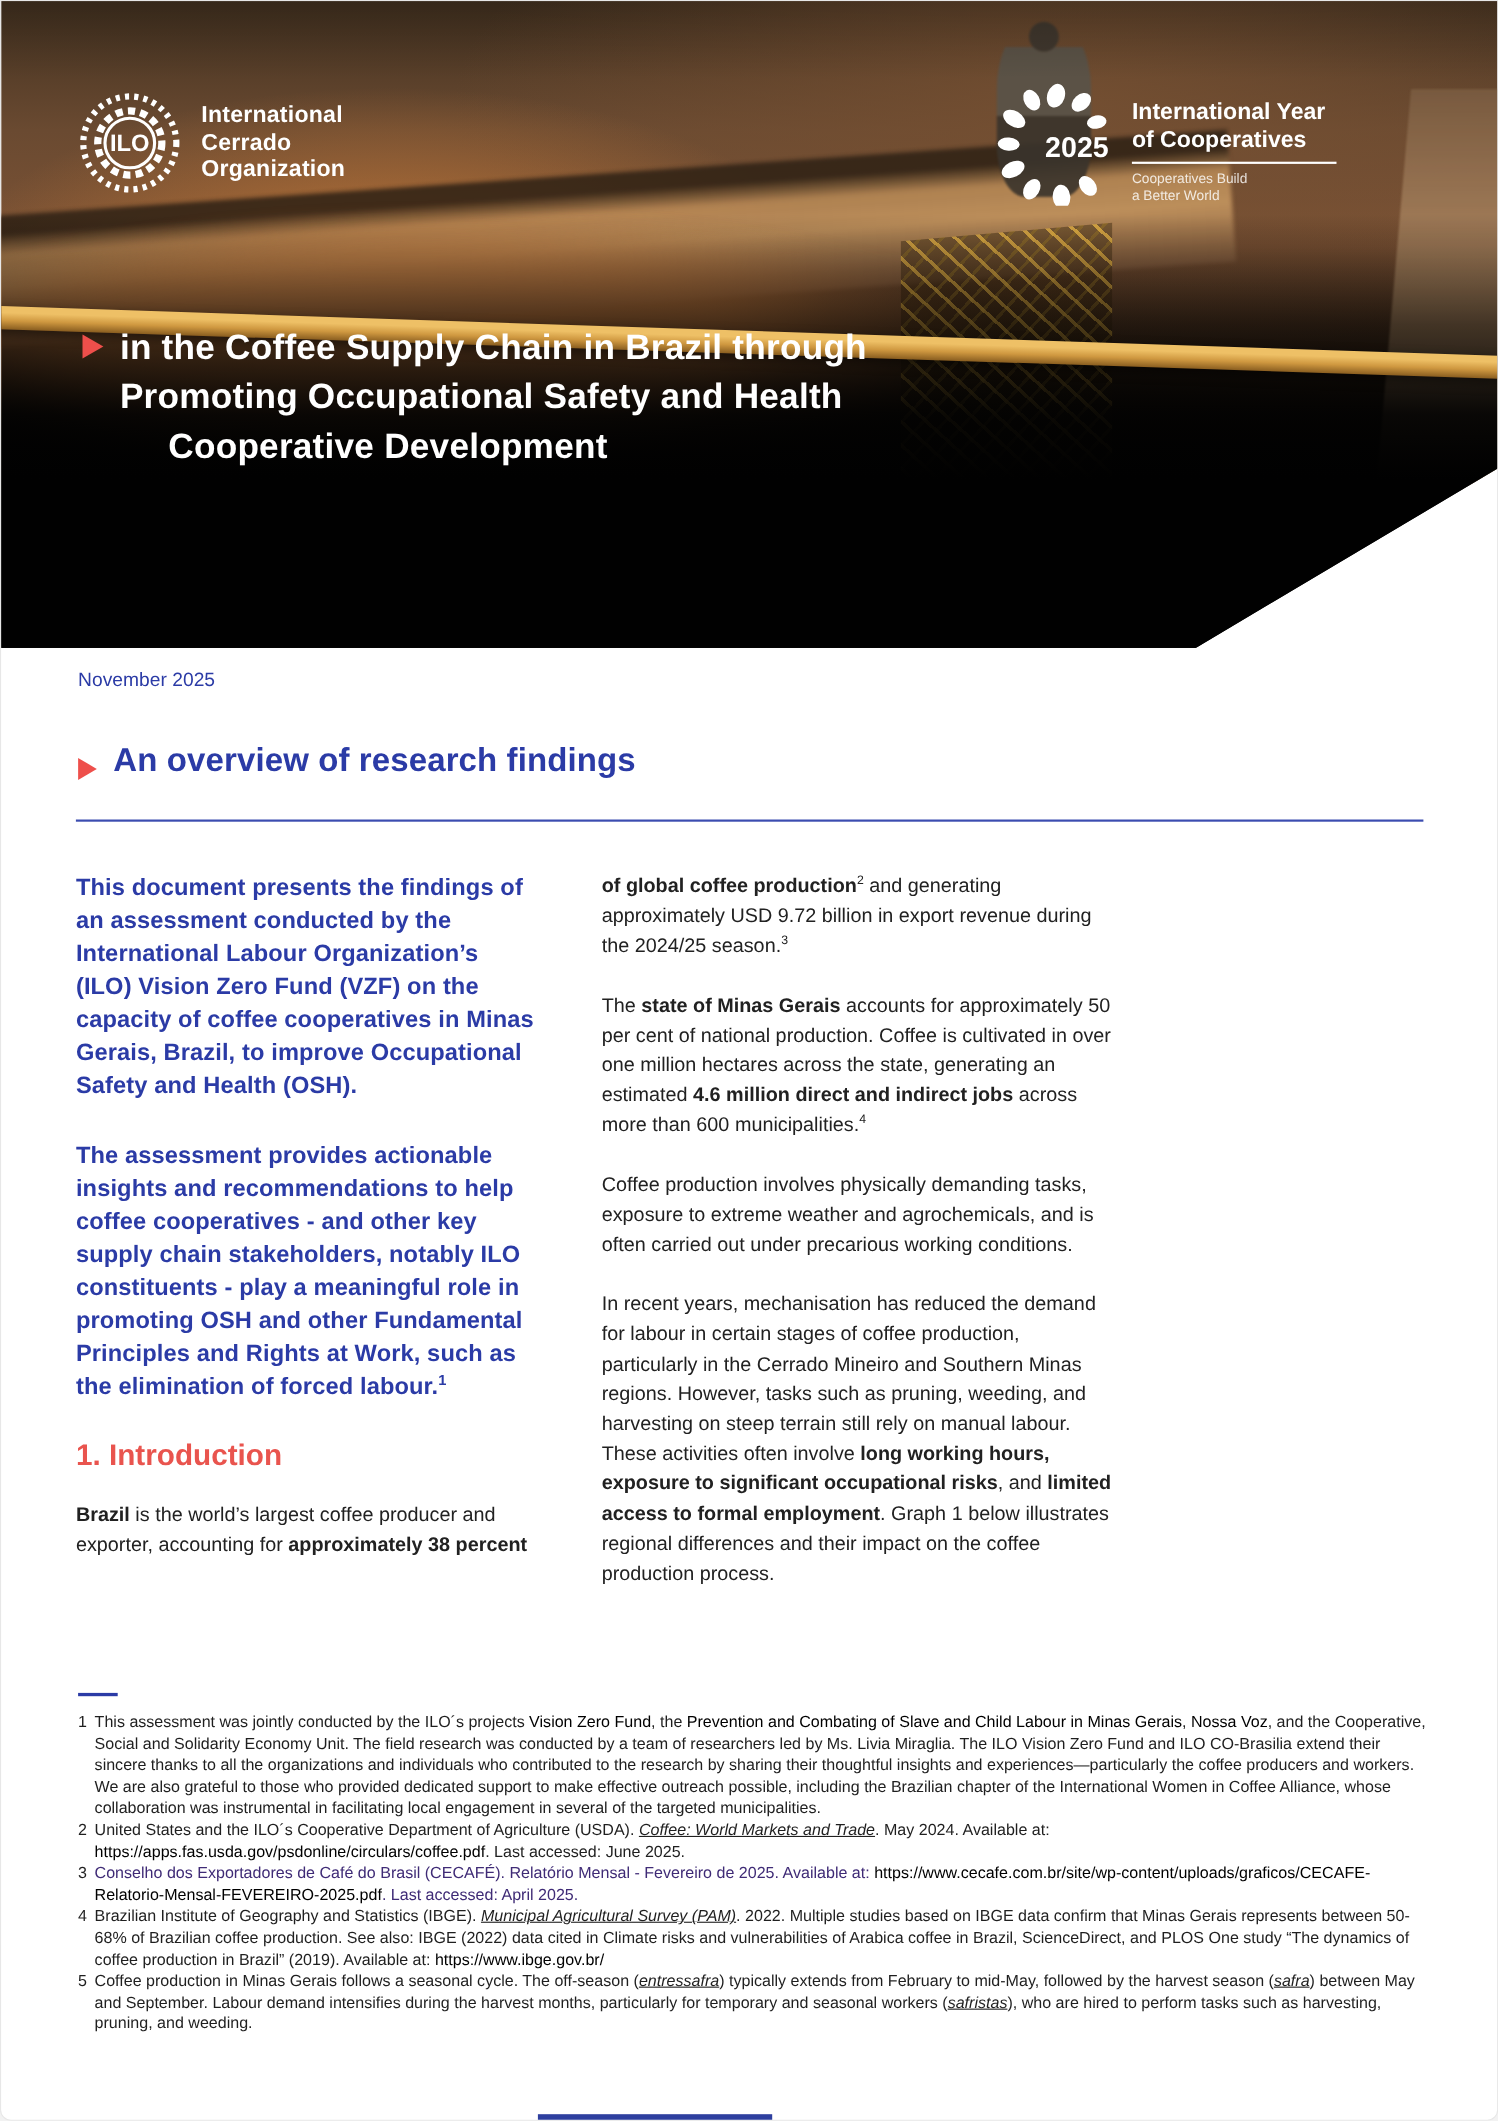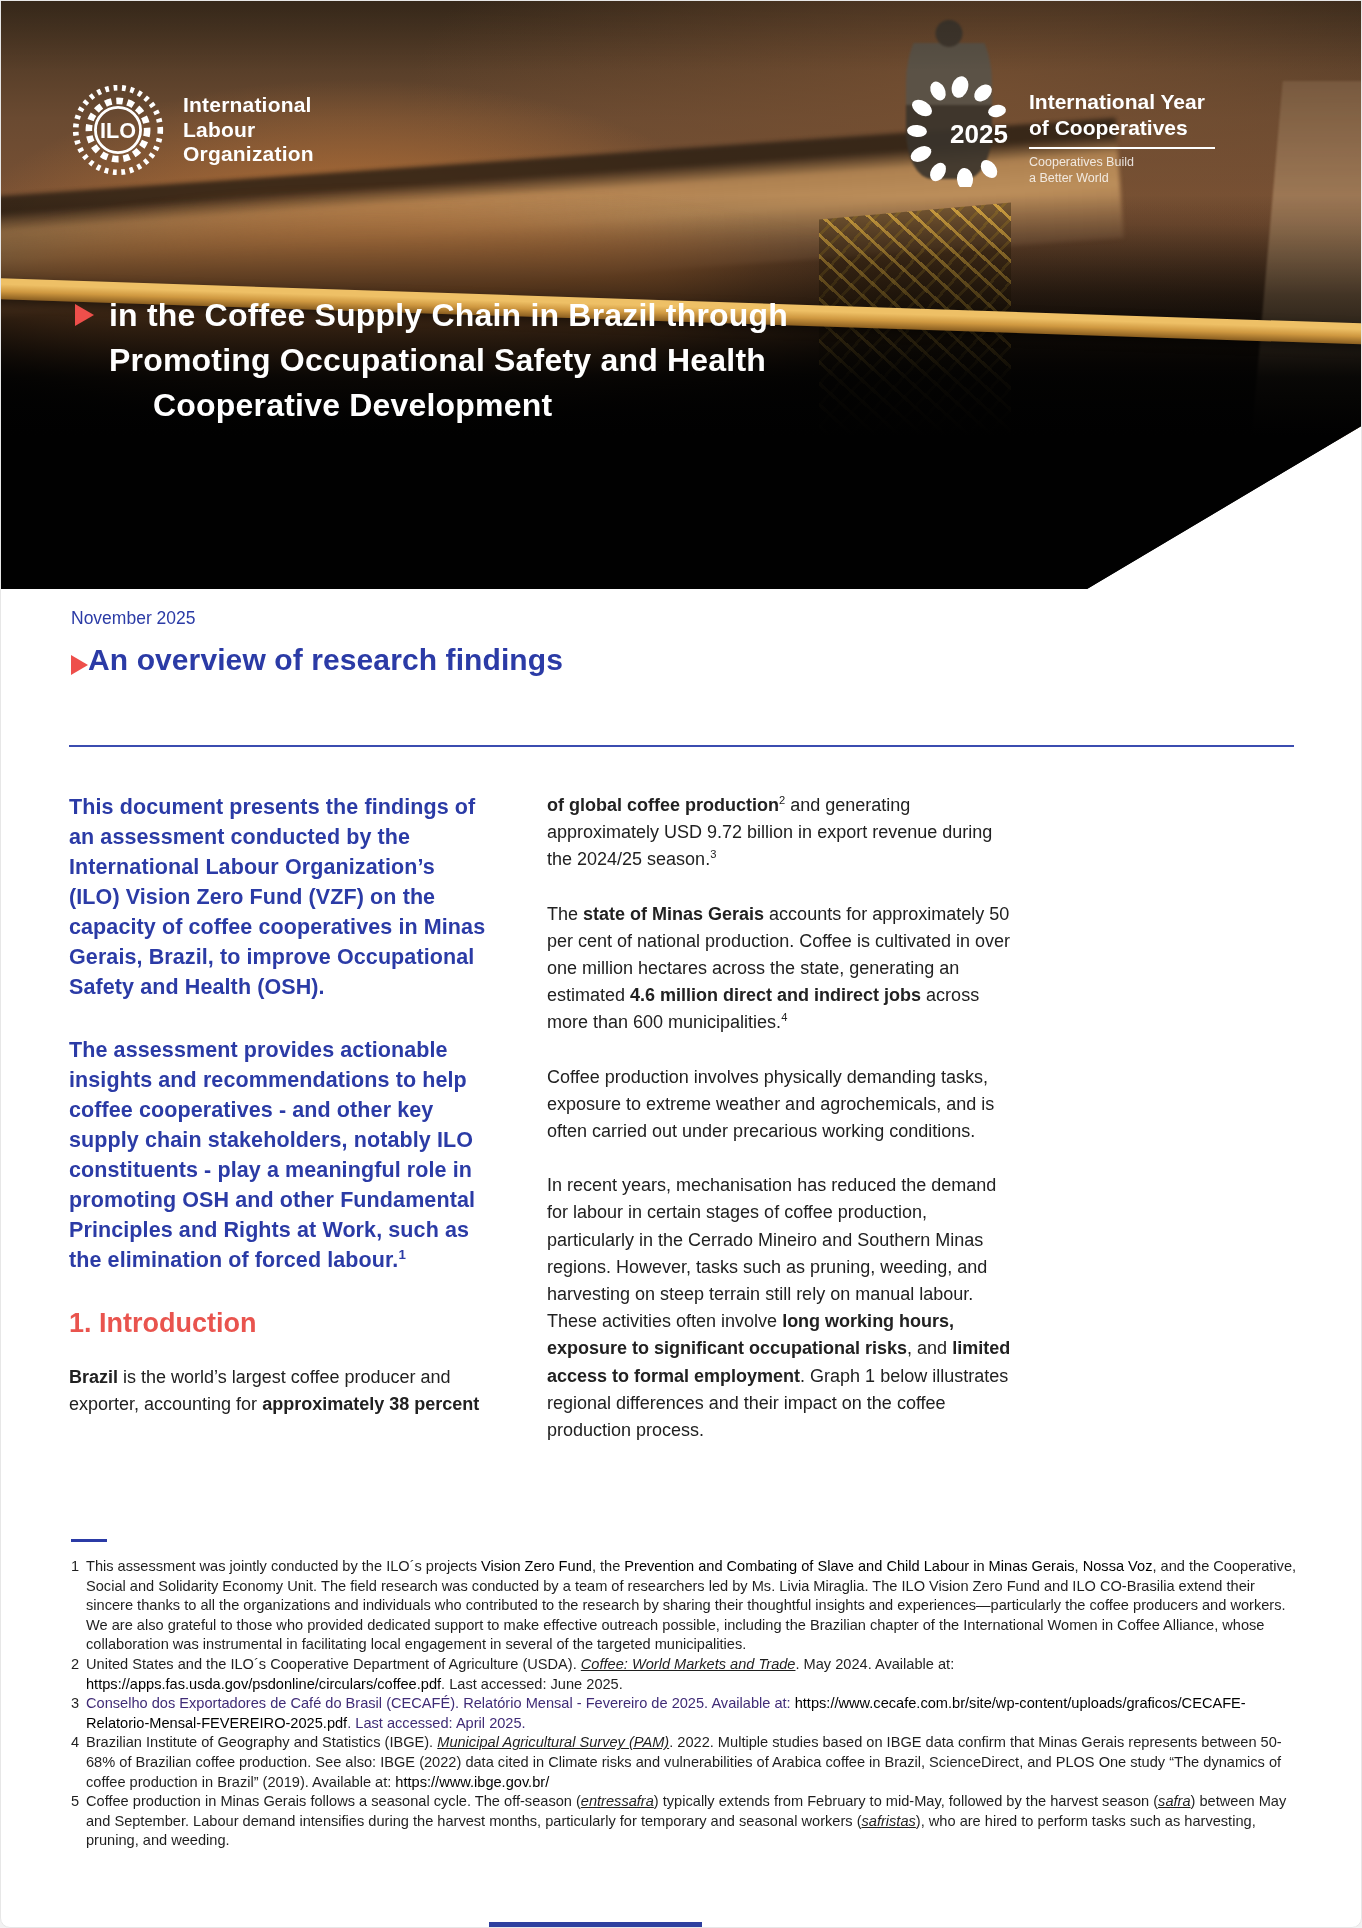--- a/index.html
+++ b/index.html
@@ -54,21 +54,21 @@
   .iyc-tagline { font-size:12.5px; line-height:1.25; opacity:.82; }
 
   .doc-title { position:absolute; left:74px; top:292px; display:flex; gap:15px; color:#fff; }
   .tri { width:0; height:0; border-top:11px solid transparent; border-bottom:11px solid transparent;
          border-left:19px solid #ee4f4b; }
   .doc-title .tri { margin-top:11px; }
   .doc-title h1 { font-size:32px; line-height:45px; font-weight:700; letter-spacing:.2px; }
 
   
   .date { position:absolute; left:70px; top:607px; color:#2b3ba6; font-size:17.5px; }
-  .overview-heading { position:absolute; left:70px; top:642px; display:flex; align-items:center; }
+  .overview-heading { position:absolute; left:70px; top:674px; display:flex; gap:15px; align-items:flex-end; }
   .overview-heading .tri { border-top-width:10px; border-bottom-width:10px; border-left-width:17px; margin-top:9px; }
   .overview-heading h2 { color:#2b3ba6; font-size:30px; font-weight:700; letter-spacing:.1px; }
   .rule { position:absolute; left:68px; right:67px; top:744px; border-top:2px solid #3b4cb0; }
 
   .columns { position:absolute; left:68px; top:791px; width:944px; display:grid;
              grid-template-columns:420px 466px; column-gap:58px; }
   .lead p { color:#2b3ba6; font-size:21.5px; line-height:30px; font-weight:700; margin-bottom:33px; letter-spacing:.1px; }
   .intro-heading { color:#e9544e; font-size:27px; font-weight:700; margin:24px 0 25px; }
   .body-text, .col-right p { color:#212121; font-size:18px; line-height:27.2px; margin-bottom:27px; }
   .b { font-weight:700; }
@@ -101,21 +101,21 @@
     <div class="hero-top">
       <div class="ilo-block">
         <svg class="ilo-emblem" viewBox="0 0 100 100">
           <circle cx="50" cy="50" r="45" fill="none" stroke="#fff" stroke-width="6" stroke-dasharray="4 5"></circle>
           <circle cx="50" cy="50" r="31" fill="none" stroke="#fff" stroke-width="7" stroke-dasharray="7 5"></circle>
           <circle cx="50" cy="50" r="24" fill="none" stroke="#fff" stroke-width="3"></circle>
           <text x="50" y="58" text-anchor="middle" font-family="Liberation Sans, sans-serif" font-size="23" font-weight="bold" fill="#fff">ILO</text>
         </svg>
         <div class="ilo-name">
             <span style="display: block;">International</span>
-            <span style="display: block;">Labour</span>
+            <span style="display: block;">Cerrado</span>
             <span style="display: block;">Organization</span>
           </div>
       </div>
 
       <div class="iyc-block">
         <svg class="iyc-emblem" viewBox="0 0 110 112">
           <g fill="#fff">
             <ellipse cx="55" cy="12" rx="8" ry="11" transform="rotate(18 55 12)"></ellipse>
             <ellipse cx="78" cy="18" rx="7" ry="10" transform="rotate(48 78 18)"></ellipse>
             <ellipse cx="92" cy="36" rx="6" ry="9" transform="rotate(80 92 36)"></ellipse>

